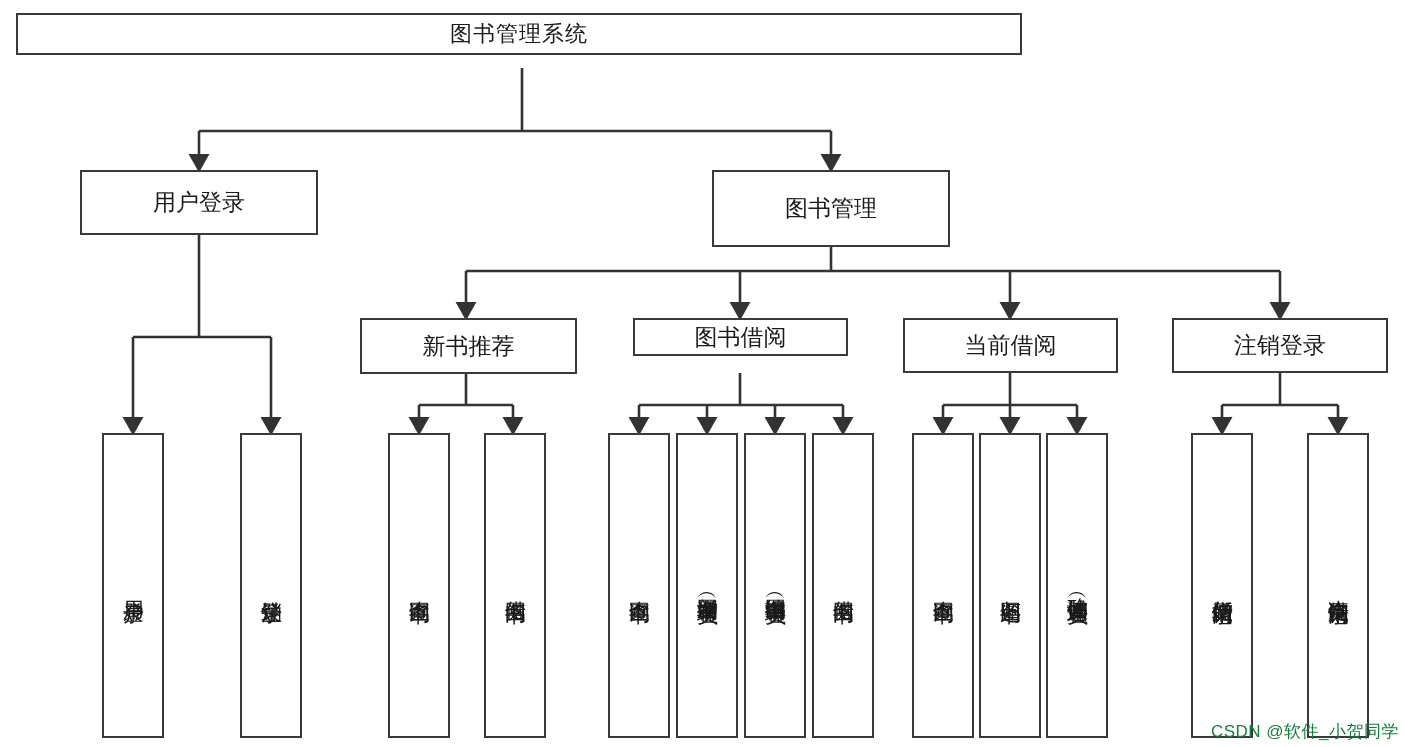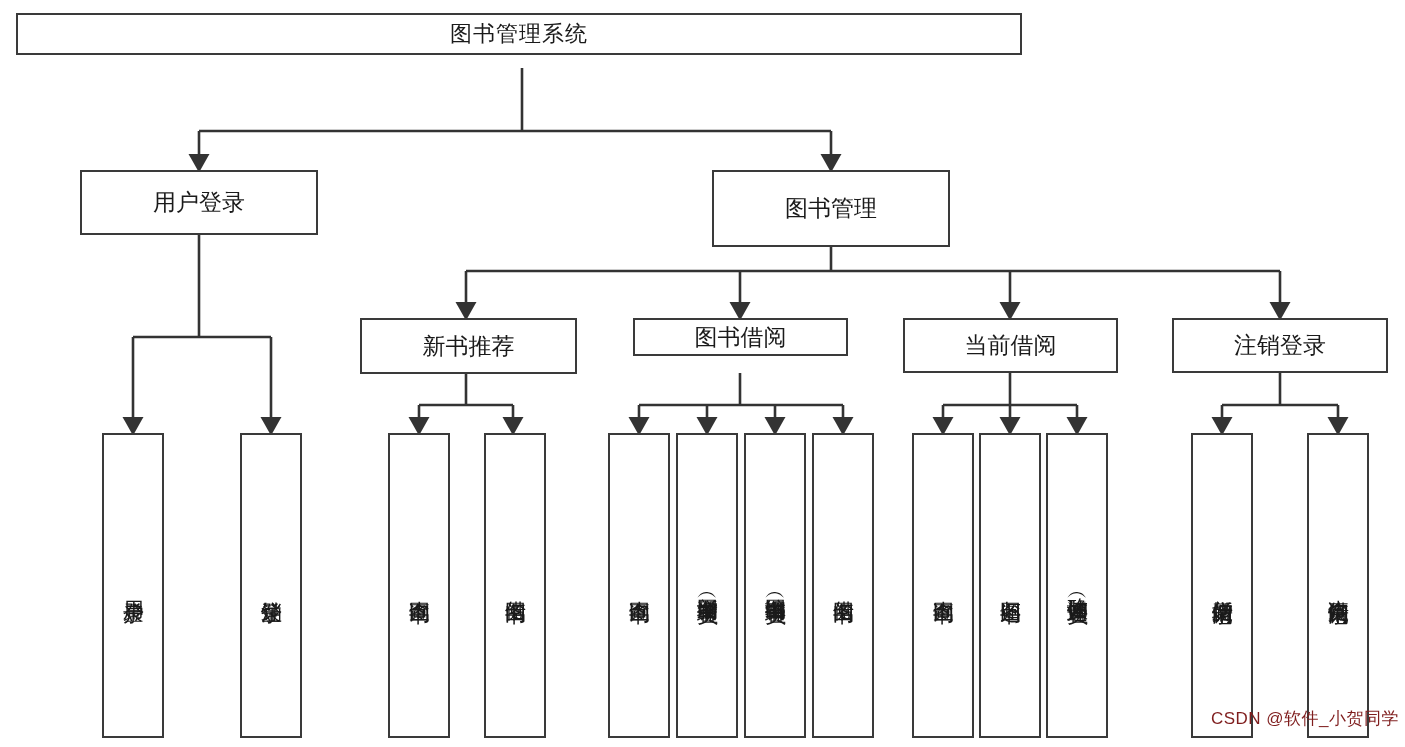--- a/index.html
+++ b/index.html
@@ -10,21 +10,21 @@
   .node{position:absolute;box-sizing:border-box;background:#ffffff;
         border:2.5px solid #3a3a3a;display:flex;align-items:center;
         justify-content:center;color:#1a1a1a;}
   .node.h{font-size:22px;letter-spacing:1px;}
   .node.lvl1{font-size:23px;}
   .node.leaf{writing-mode:vertical-rl;text-orientation:upright;
              font-size:21px;line-height:1.18;letter-spacing:1px;
              justify-content:center;align-items:center;padding:4px 0;}
   .node.leaf span{writing-mode:vertical-rl;text-orientation:upright;
              display:block;white-space:nowrap;}
-  .watermark{position:absolute;right:6px;bottom:17px;color:#7f1d1d;
+  .watermark{position:absolute;right:6px;bottom:4px;color:#15803d;
              font-size:17px;letter-spacing:.5px;white-space:nowrap;}
 </style>
 </head>
 <body>
 
 <div id="stage">
 
   <svg id="wires" viewBox="0 0 1405 747" xmlns="http://www.w3.org/2000/svg">
     <defs>
       <marker id="arr" markerWidth="9" markerHeight="9" refX="3.2" refY="4.5" orient="auto" markerUnits="strokeWidth">

